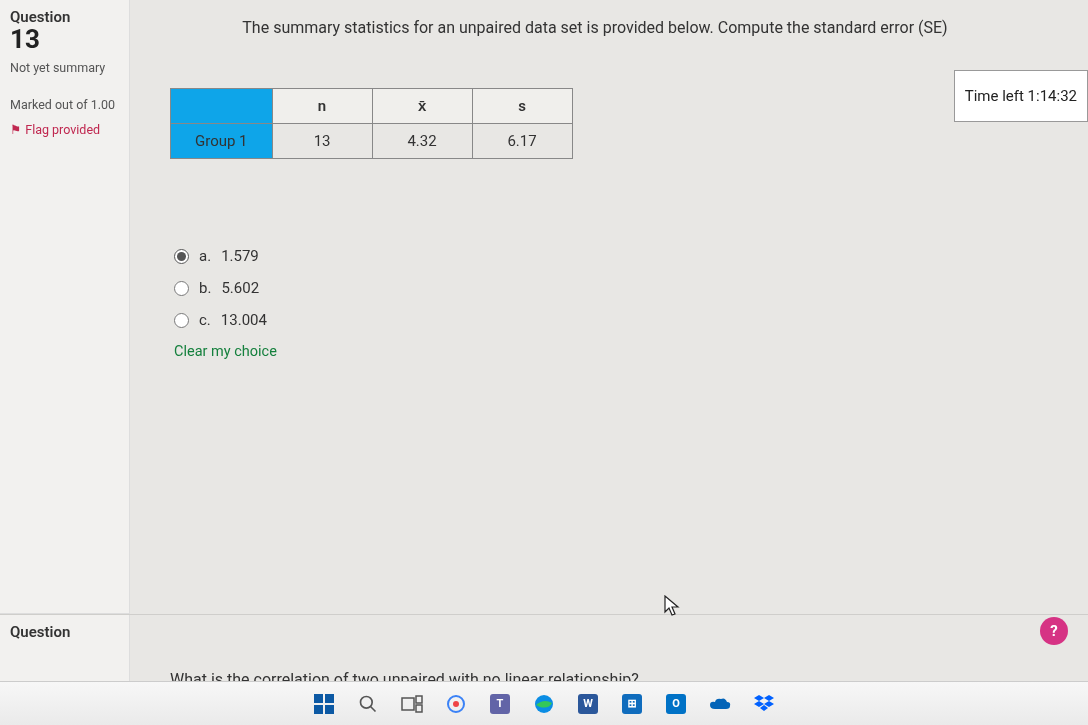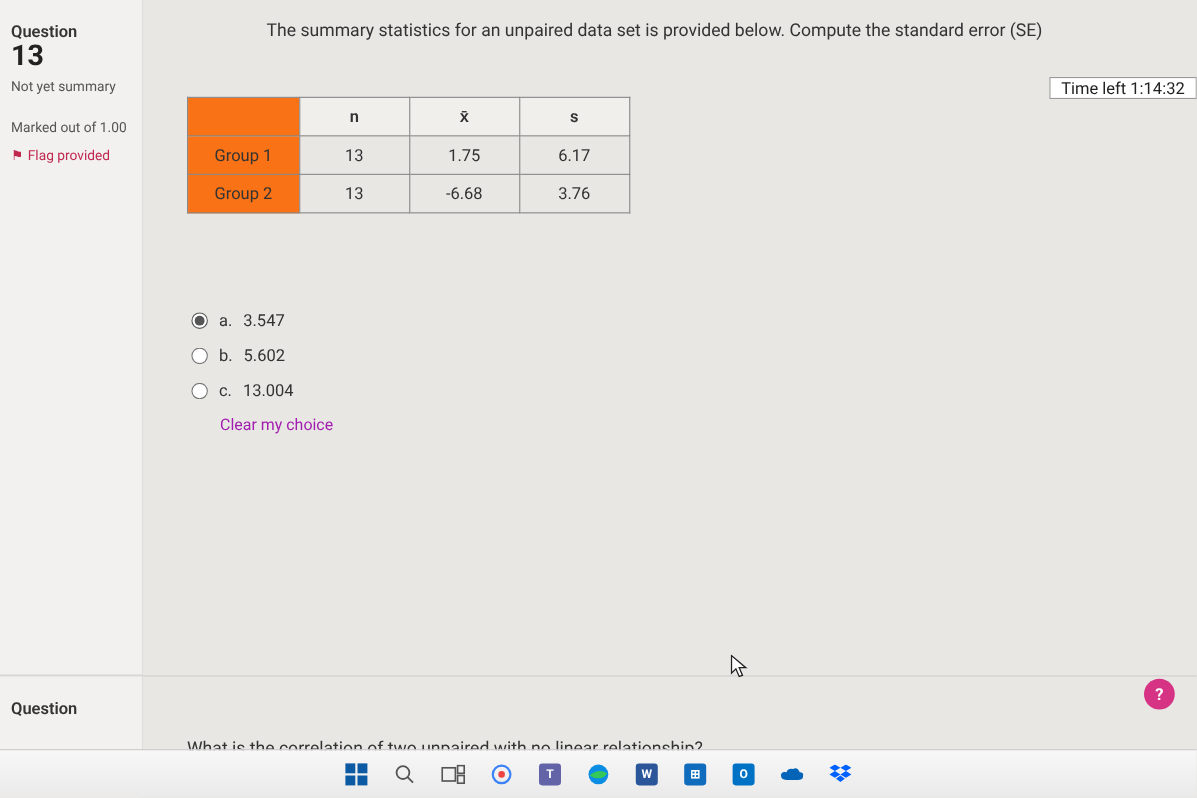--- a/index.html
+++ b/index.html
@@ -17,21 +17,21 @@
     flex-direction: column;
     height: 100%;
   }
   .question-block {
     display: flex;
     flex: 1;
     padding: 0;
   }
   .question-sidebar {
     width: 130px;
-    padding: 20px 10px;
+    padding: 8px 10px;
     background: #f2f1ef;
     border-right: 1px solid #ddd;
     border-bottom: 1px solid #ddd;
     min-height: 200px;
   }
   .question-sidebar.q14 {
     min-height: 100px;
     border-bottom: none;
   }
   .question-title-label {
@@ -81,21 +81,21 @@
     line-height: 1.5;
     max-width: 850px;
     text-align: center;
   }
   .timer-badge {
     position: absolute;
     right: 0;
     top: 70px;
     background: #fff;
     border: 1px solid #999;
-    padding: 0 10px;
+    padding: 16px 10px;
     font-size: 15px;
     color: #222;
   }
   .stats-table {
     margin-top: 48px;
     border-collapse: collapse;
     font-size: 15px;
   }
   .stats-table th, .stats-table td {
     border: 1px solid #888;
@@ -103,21 +103,21 @@
     text-align: center;
     min-width: 100px;
     font-weight: 400;
   }
   .stats-table th {
     font-weight: 600;
     background: #f0efec;
   }
   .stats-table .row-label {
     text-align: center;
-    background: #f97316;
+    background: #0ea5e9;
   }
   .choices {
     margin-top: 88px;
     margin-left: 4px;
   }
   .choice {
     display: flex;
     align-items: center;
     gap: 10px;
     margin-bottom: 14px;
@@ -125,23 +125,22 @@
     color: #333;
     cursor: pointer;
   }
   .choice input[type="radio"] {
     width: 15px;
     height: 15px;
     accent-color: #555;
   }
   .clear-choice {
     margin-top: 10px;
-    margin-left: 26px;
     font-size: 14.5px;
-    color: #a21caf;
+    color: #15803d;
     cursor: pointer;
   }
   .divider {
     border-top: 1px solid #cfcecb;
     width: 100%;
   }
   .question-block.q14 {
     flex: 0;
     min-height: 110px;
   }
@@ -237,37 +236,31 @@
         <tbody>
             <tr>
           <th class="row-label"></th>
           <th>n</th>
           <th>x̄</th>
           <th>s</th>
         </tr>
         <tr>
           <td class="row-label">Group 1</td>
           <td>13</td>
-          <td>1.75</td>
+          <td>4.32</td>
           <td>6.17</td>
-        </tr>
-        <tr>
-          <td class="row-label">Group 2</td>
-          <td>13</td>
-          <td>-6.68</td>
-          <td>3.76</td>
         </tr>
       </tbody>
         </table>
 
       <div class="choices">
         <label class="choice">
           <input type="radio" name="q13" checked="" style="">
           <span>a.</span>
-          <span>3.547</span>
+          <span>1.579</span>
         </label>
         <label class="choice">
           <input type="radio" name="q13" style="">
           <span>b.</span>
           <span>5.602</span>
         </label>
         <label class="choice">
           <input type="radio" name="q13" style="">
           <span>c.</span>
           <span>13.004</span>

